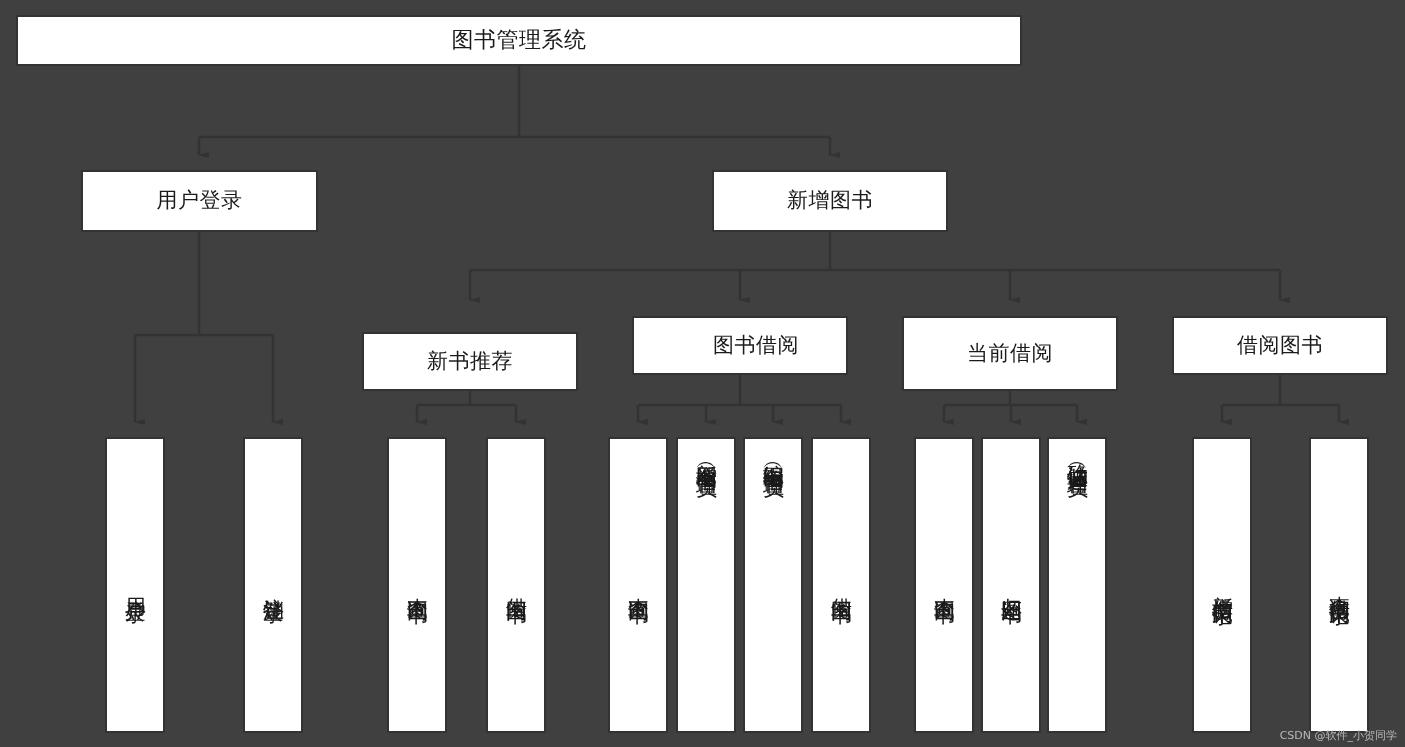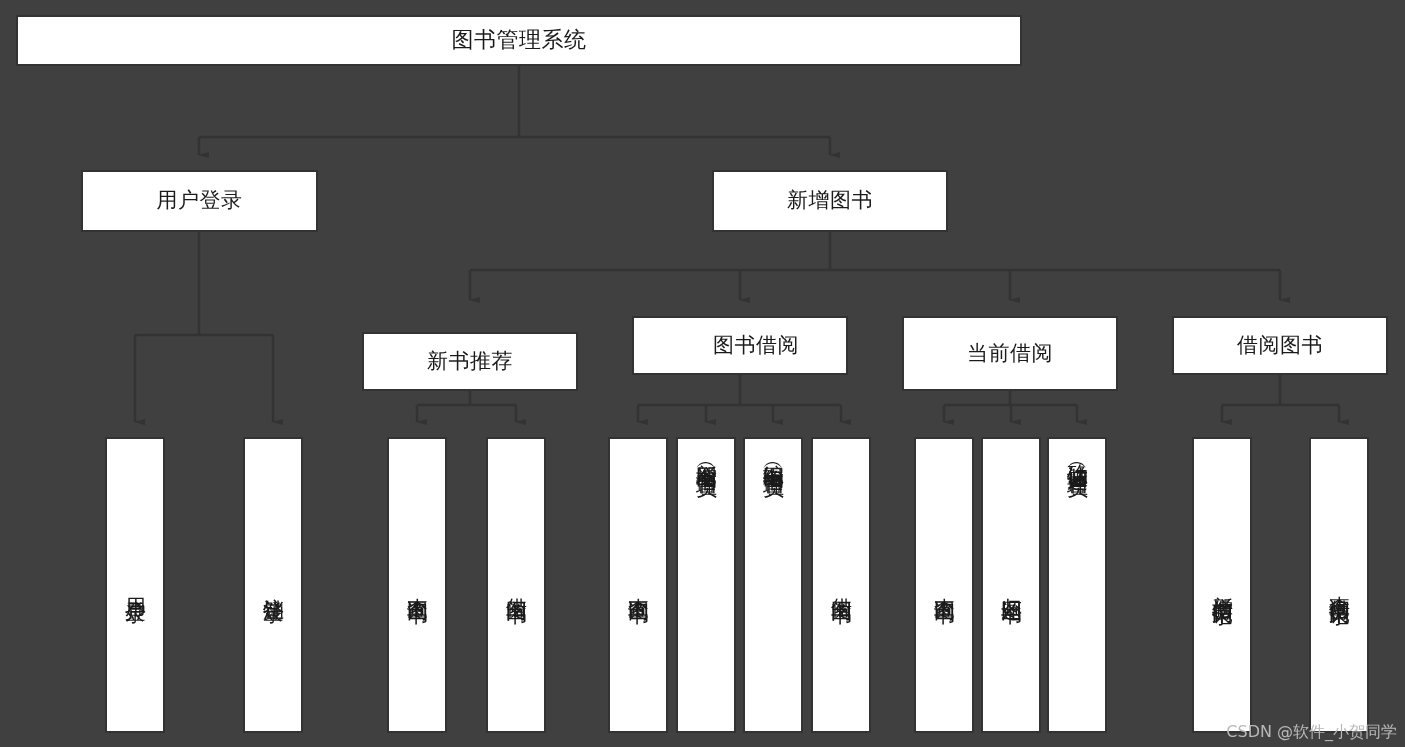--- a/index.html
+++ b/index.html
@@ -66,21 +66,21 @@
   }
   
   .node.v.short {
     align-items: center;
     padding-top: 0;
   }
   #watermark {
     position: absolute;
     right: 8px;
     bottom: 4px;
-    font-size: 16px;
+    font-size: 11px;
     color: #b8b8b8;
     white-space: nowrap;
     font-family: "DejaVu Sans", "Liberation Sans", sans-serif;
   }
 </style>
 </head>
 <body>
 
 <div id="diagram-root">
 

